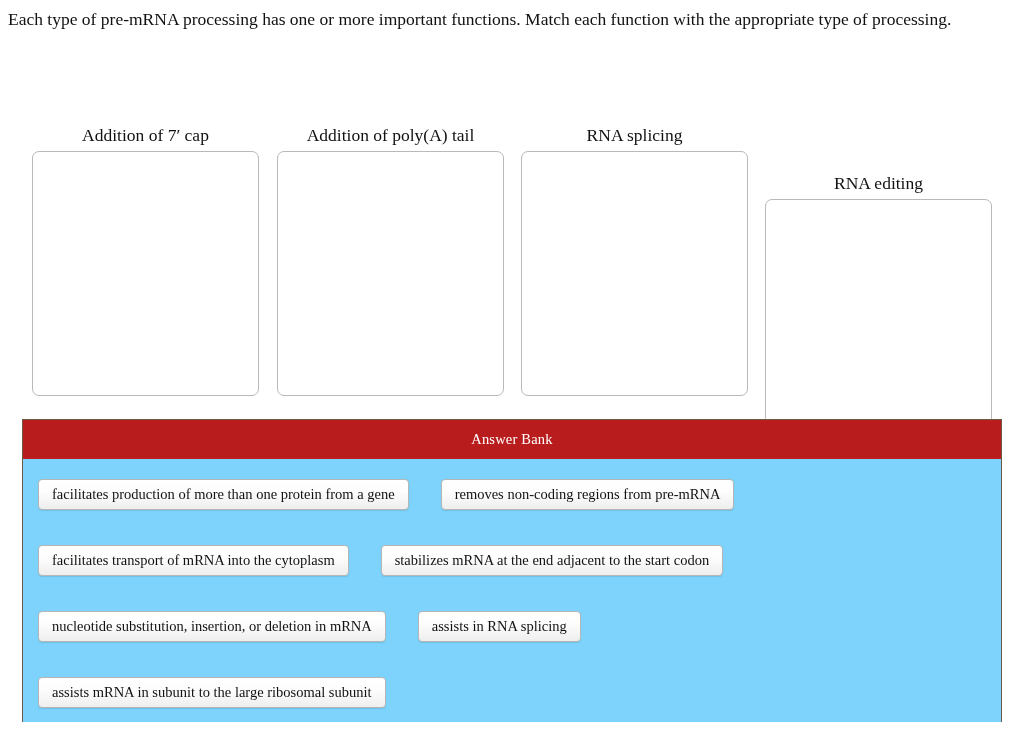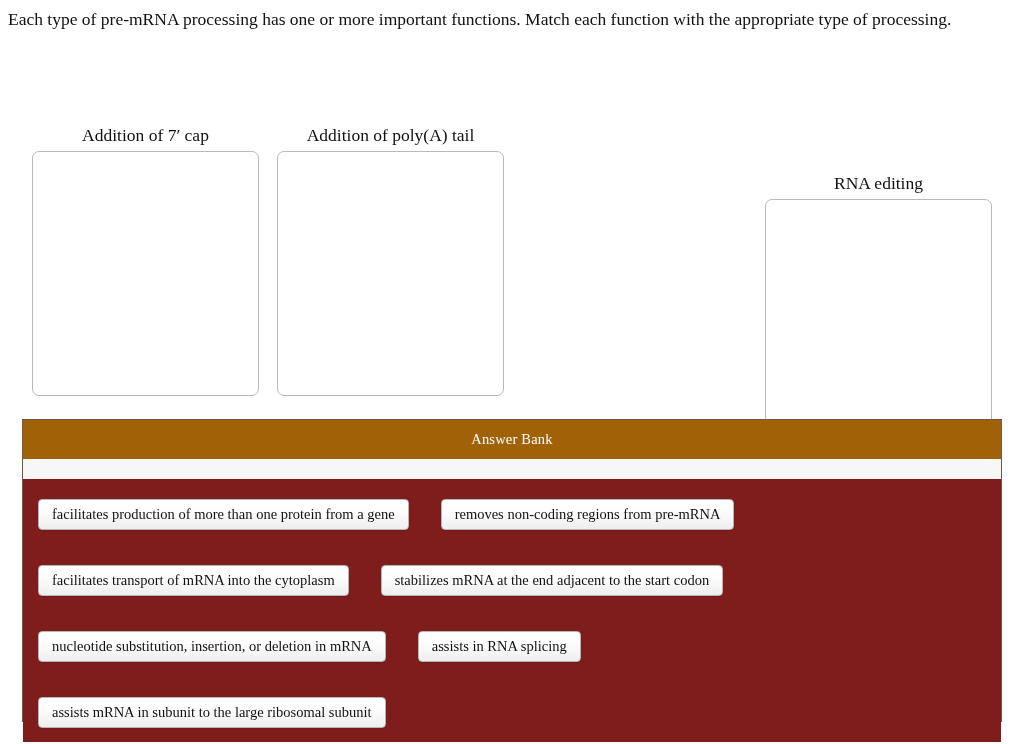--- a/index.html
+++ b/index.html
@@ -49,34 +49,33 @@
   
   .answer-bank {
     position: absolute;
     left: 22px; top: 419px;
     width: 980px; height: 303px;
     border: 1px solid #6f5947;
     background: #f7f7f7;
   }
   .bank-header {
     height: 39px;
-    background: #a16207;
+    background: #b91c1c;
     color: #ffffff;
     display: flex;
     align-items: center;
     justify-content: center;
     font-size: 14.5px;
     letter-spacing: 0.2px;
   }
   .bank-body {
     position: relative;
     height: 263px;
-    background: #7f1d1d;
+    background: #7dd3fc;
     padding: 0;
-    margin-top: 20px;
   }
   .bank-row {
     position: absolute;
     left: 15px;
     right: 10px;
     height: 32px;
     display: flex;
     align-items: center;
     gap: 0;
   }
@@ -116,20 +115,24 @@
     <div class="column" id="col0">
       <div class="col-title">Addition of 7′ cap</div>
       <div class="dropzone"></div>
     </div>
 
     <div class="column" id="col1">
       <div class="col-title">Addition of poly(A) tail</div>
       <div class="dropzone"></div>
     </div>
 
+    <div class="column" id="col2">
+      <div class="col-title">RNA splicing</div>
+      <div class="dropzone"></div>
+    </div>
 
     <div class="column" id="col3">
       <div class="col-title">RNA editing</div>
       <div class="dropzone"></div>
     </div>
 
   </div>
 
   <div class="answer-bank">
     <div class="bank-header">

